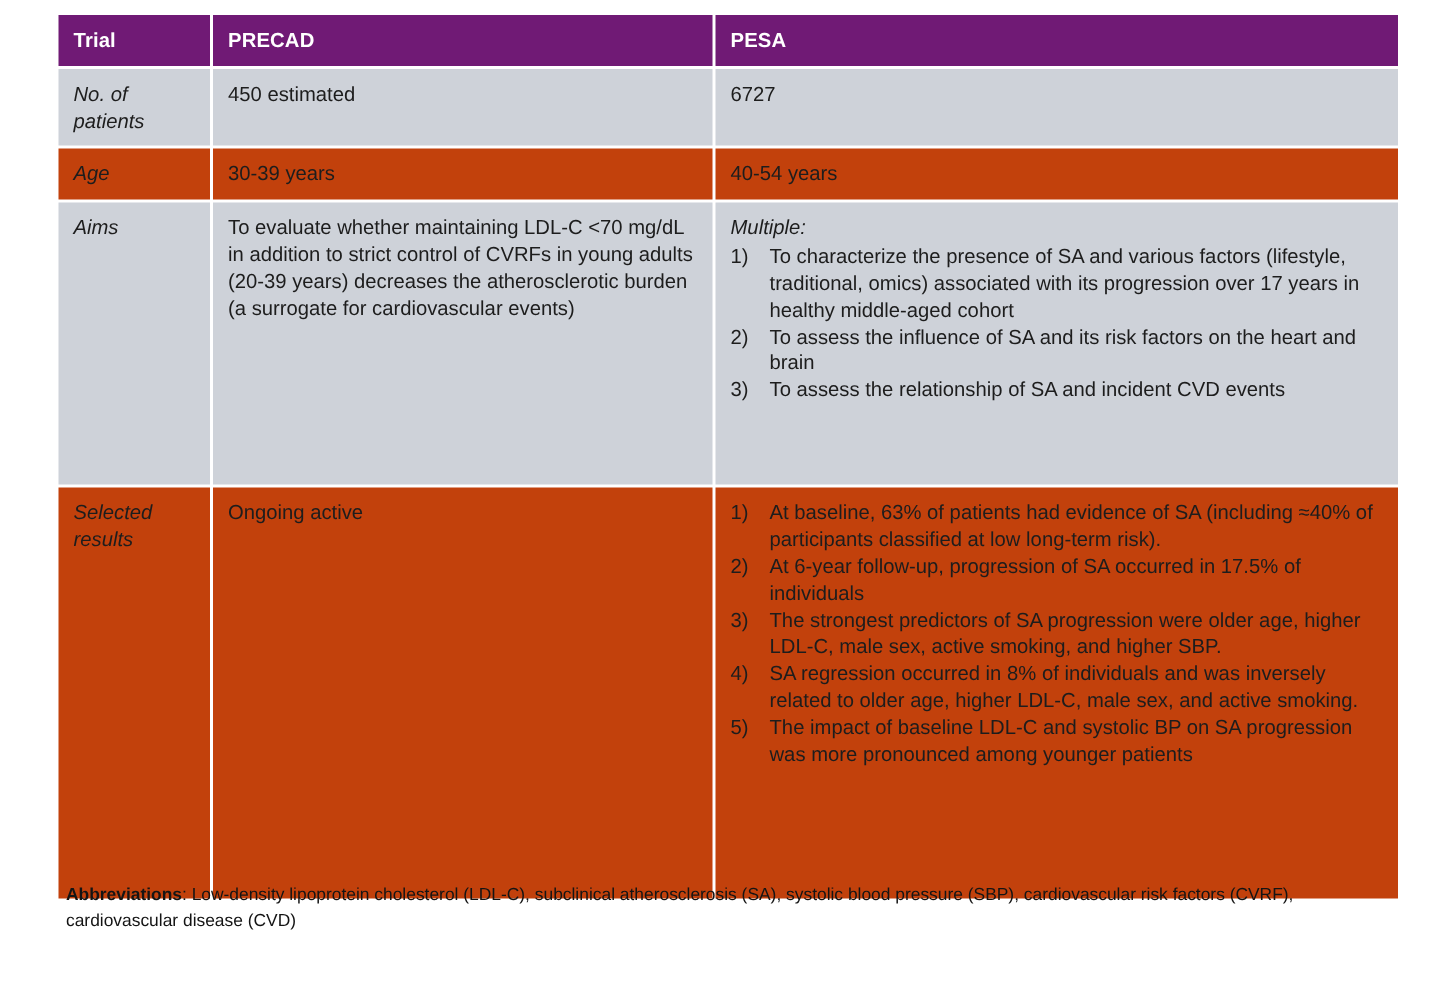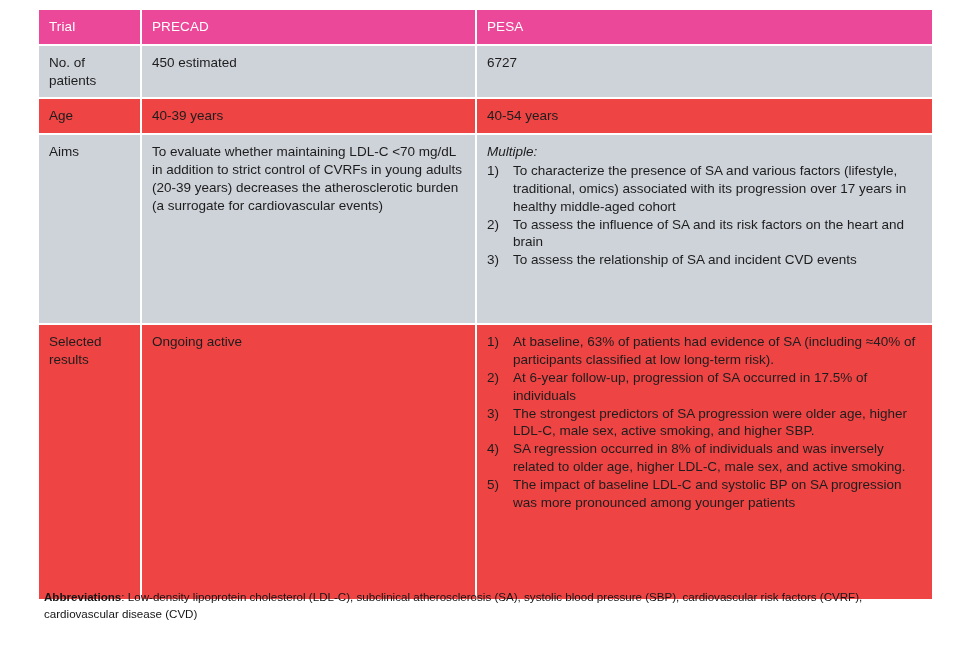--- a/index.html
+++ b/index.html
@@ -34,37 +34,38 @@
   }
   table.comparison th,
   table.comparison td {
     vertical-align: top;
     padding: 8px 10px 8px 10px;
     font-size: 13.5px;
     line-height: 1.32;
     text-align: left;
   }
   thead th {
-    background: #ec4899;
+    background: #701a75;
     color: #ffffff;
     font-size: 19px;
-    font-weight: normal;
+    font-weight: bold;
     line-height: 1.1;
     padding: 9px 10px 10px 10px;
     letter-spacing: 0.1px;
   }
   col.c1 { width: 101px; }
   col.c2 { width: 333px; }
   col.c3 { width: 455px; }
 
   tbody tr.shade-dark > td { background: #ced2d9; }
-  tbody tr.shade-light > td { background: #ef4444; }
+  tbody tr.shade-light > td { background: #c2410c; }
 
   td.label-cell {
     color: #1d1d1d;
+    font-style: italic;
   }
   td.body-cell {
     color: #1d1d1d;
   }
 
   .cell-text {
     display: block;
     white-space: pre-wrap;
   }
   .intro-line {
@@ -126,21 +127,21 @@
       <tbody>
 
         <tr class="shade-dark">
           <td class="label-cell">No. of patients</td>
           <td class="body-cell">450 estimated</td>
           <td class="body-cell">6727</td>
         </tr>
 
         <tr class="shade-light">
           <td class="label-cell">Age</td>
-          <td class="body-cell">40-39 years</td>
+          <td class="body-cell">30-39 years</td>
           <td class="body-cell">40-54 years</td>
         </tr>
 
         <tr class="shade-dark row-tall-aims">
           <td class="label-cell">Aims</td>
           <td class="body-cell">To evaluate whether maintaining LDL-C &lt;70 mg/dL in addition to strict control of CVRFs in young adults (20-39 years) decreases the atherosclerotic burden (a surrogate for cardiovascular events)</td>
           <td class="body-cell">
             <span class="intro-line">Multiple:</span>
             <ol class="num-list">
               <li>

